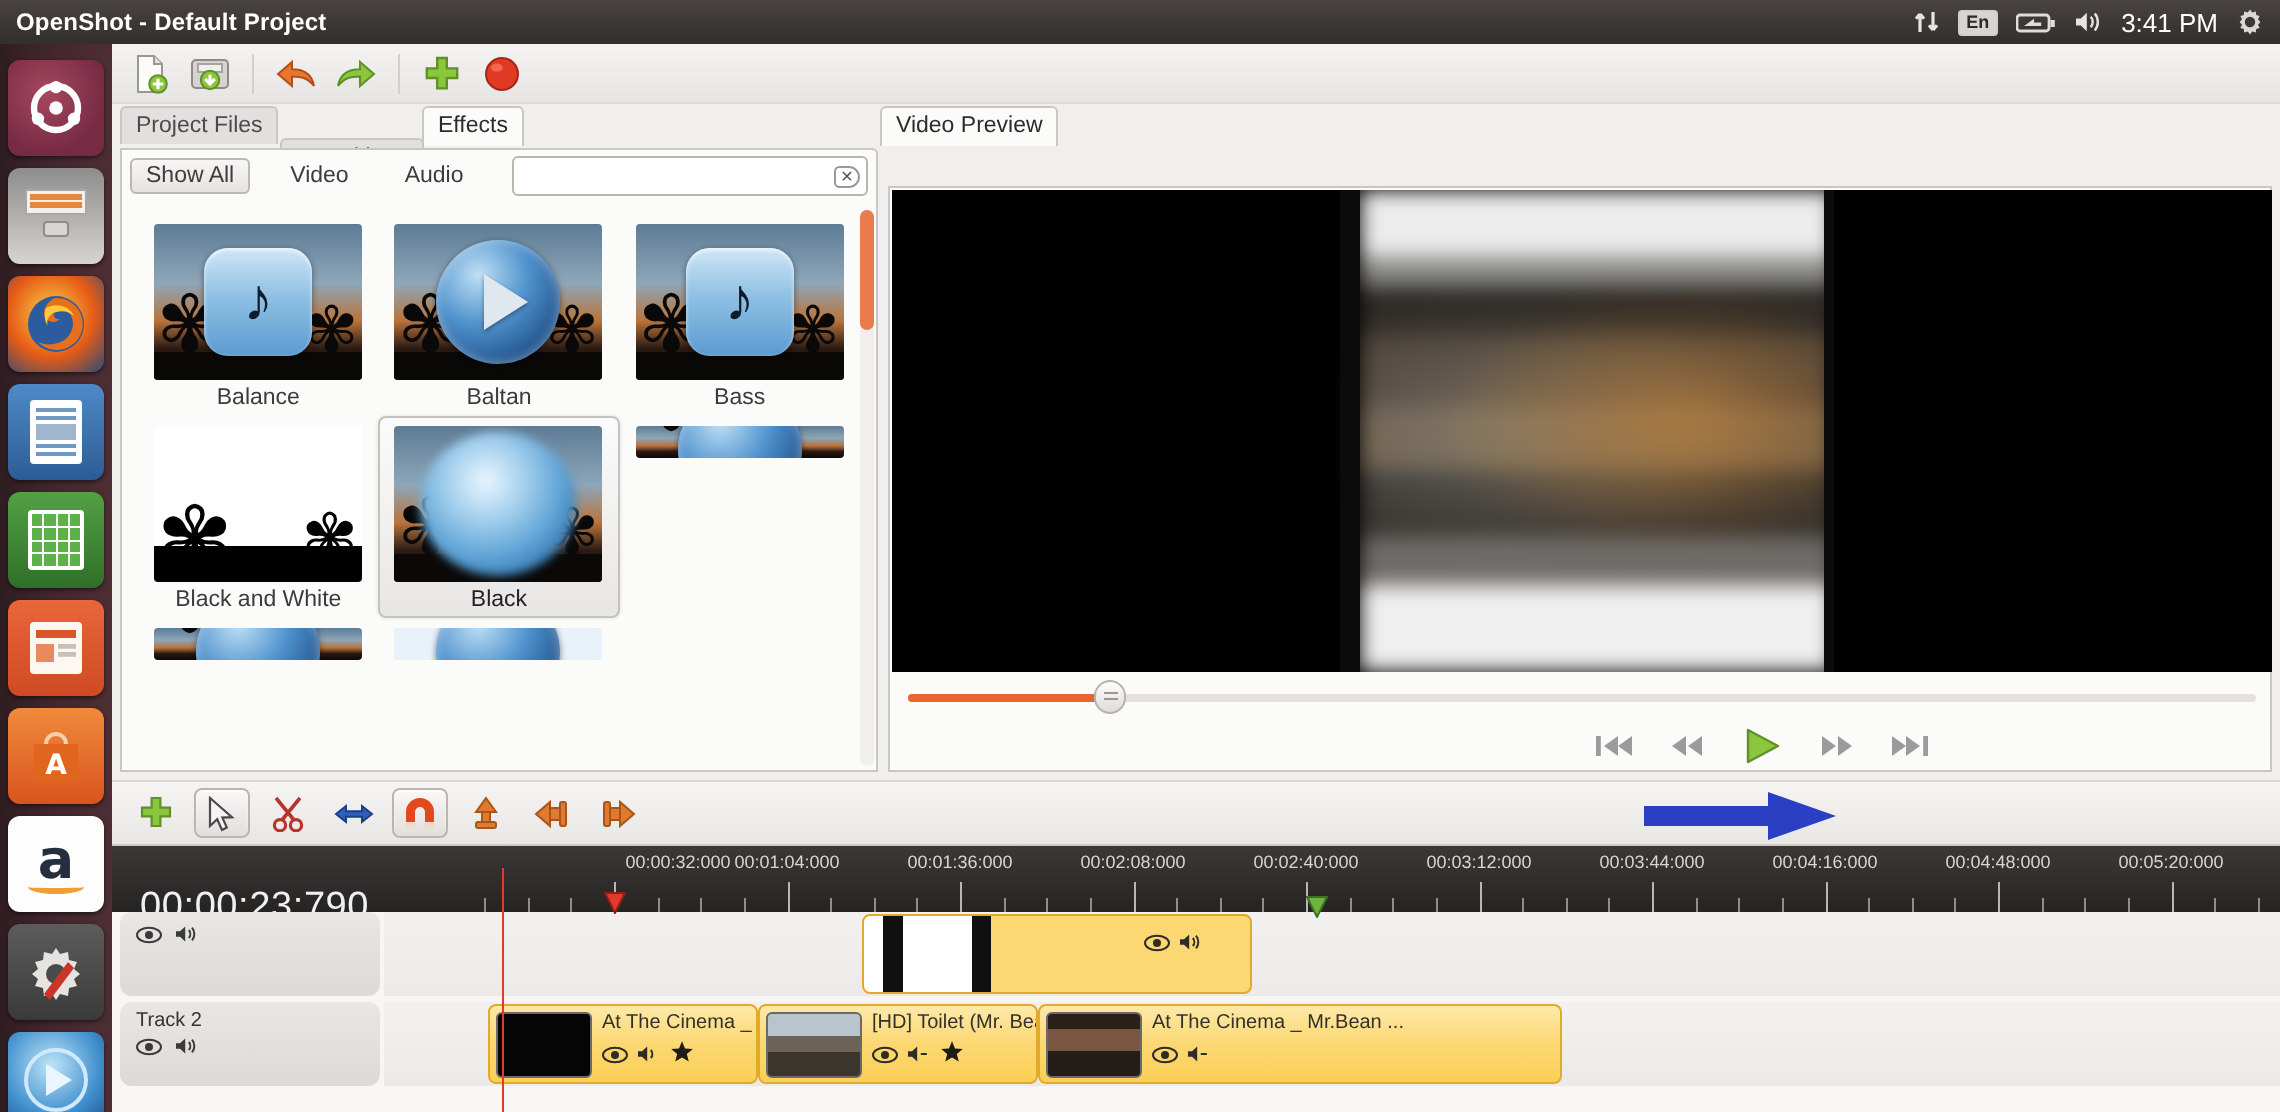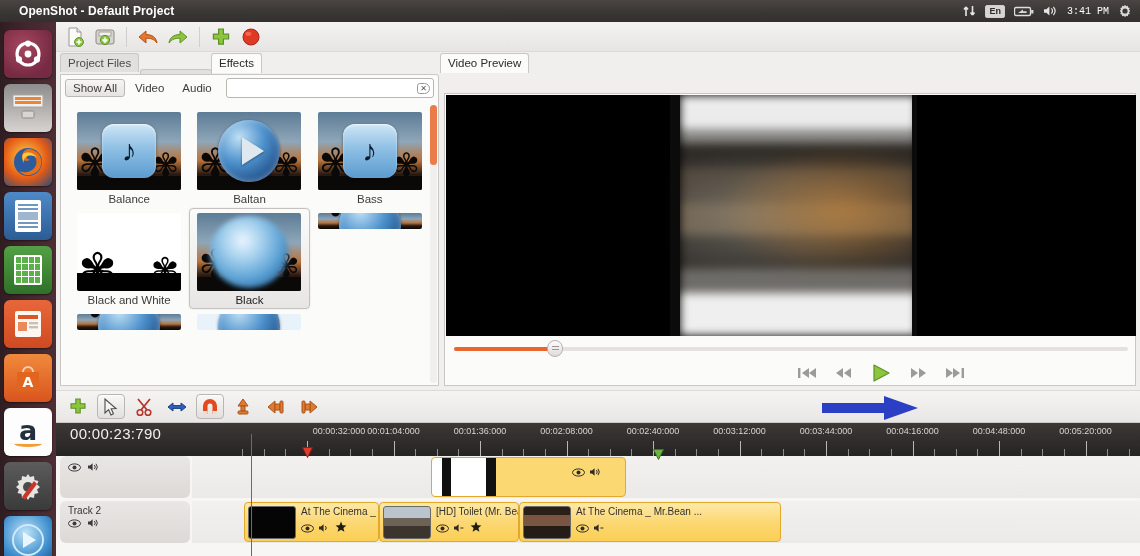--- a/index.html
+++ b/index.html
@@ -14,31 +14,31 @@
   
   #top-panel {
     position: absolute; left: 0; top: 0; width: 1140px; height: 22px;
     background: linear-gradient(to bottom, #4a4543 0%, #3c3836 50%, #332f2e 100%);
     color: #f5f5f5;
     display: flex; align-items: center;
     font-size: 11.5px;
     z-index: 40;
   }
   #top-panel .title {
-    margin-left: 19px; font-weight: bold; letter-spacing: .1px;
+    margin-left: 8px; font-weight: bold; letter-spacing: .1px;
     color: #ffffff; font-size: 12px;
   }
   #tray { margin-left: auto; display: flex; align-items: center; gap: 9px; padding-right: 8px; }
   #tray .tray-ico { opacity: .95; display: flex; align-items: center; }
   #tray .kbd {
     border: 1px solid #cfcfcf; border-radius: 2px;
     font-size: 9px; padding: 0px 3px; line-height: 11px;
     background: #d8d4d2; color: #2b2b2b; font-weight: bold;
   }
-  #tray .clock { font-size: 10px; color: #fff; font-family: Liberation Mono, monospace; }
+  #tray .clock { font-size: 13px; color: #fff; }
 
   
   #launcher {
     position: absolute; left: 0; top: 22px; width: 56px; height: 534px;
     background: linear-gradient(to right, #2f1d22 0%, #40262c 40%, #4e2e35 100%);
     z-index: 35;
     padding-top: 4px;
     overflow: hidden;
   }
   .launch-item {
@@ -95,21 +95,21 @@
     background: #e2e0de; border: 1px solid #c9c6c3; border-bottom: none;
     border-radius: 3px 3px 0 0; cursor: pointer;
   }
   .tab.active { background: #fbfbfa; color: #2b2b2b; z-index: 3; height: 20px; }
 
   
   #left-panel {
     position: absolute; left: 4px; top: 52px; width: 379px; height: 312px;
     background: #fbfbfa; border: 1px solid #c9c6c3; border-radius: 0 3px 0 0;
   }
-  #filterbar { height: 26px; display: flex; align-items: center; gap: 2px; padding: 3px 4px; }
+  #filterbar { height: 26px; display: flex; align-items: center; gap: 12px; padding: 3px 4px; }
   .filter-btn {
     font-size: 11.5px; padding: 2px 7px; border-radius: 3px; color: #3c3c3c; cursor: pointer;
     border: 1px solid transparent;
   }
   .filter-btn.active { background: linear-gradient(to bottom,#f7f6f5,#e6e3e0); border-color: #bcb8b4; }
   #search-wrap {
     flex: 1; height: 20px; background: #fff; border: 1px solid #b9b5b1; border-radius: 3px;
     display: flex; align-items: center; padding: 0 3px 0 5px; margin-left: 4px;
   }
   #search-wrap input {
@@ -258,21 +258,21 @@
   #zoom-handle::after{content:"";position:absolute;left:4px;top:5px;width:5px;height:1px;background:#9b9793;box-shadow:0 3px 0 #9b9793;}
   #zoom-label { font-size: 11.5px; color: #2f2f2f; white-space: nowrap; }
   #blue-arrow { position: absolute; left: 766px; top: 374px; width: 96px; height: 24px; }
 
   
   #ruler {
     position: absolute; left: 0; top: 401px; width: 1084px; height: 33px;
     background: linear-gradient(to bottom,#3b3836,#262423);
     overflow: hidden;
   }
-  #timecode { position:absolute; left: 14px; top: 2px; font-size: 15px; color: #f0f0f0; letter-spacing: .3px; }
+  #timecode { position:absolute; left: 14px; top: 20px; font-size: 19px; color: #f0f0f0; letter-spacing: .3px; }
   .rtick { position:absolute; bottom: 0; width: 1px; background: #8f8c89; }
   .rtick.maj { height: 15px; background:#b9b6b3; }
   .rtick.min { height: 7px; }
   .rlabel { position:absolute; top: 3px; font-size: 9px; color: #d8d5d2; transform: translateX(-50%); white-space: nowrap; }
 
   
   #tracks { position: absolute; left: 0; top: 434px; width: 1084px; height: 100px; background: #f7f6f5; overflow: hidden; }
   .track-row { position: relative; height: 42px; margin-bottom: 3px; }
   .track-head {
     position: absolute; left: 4px; top: 0; width: 130px; height: 42px;

